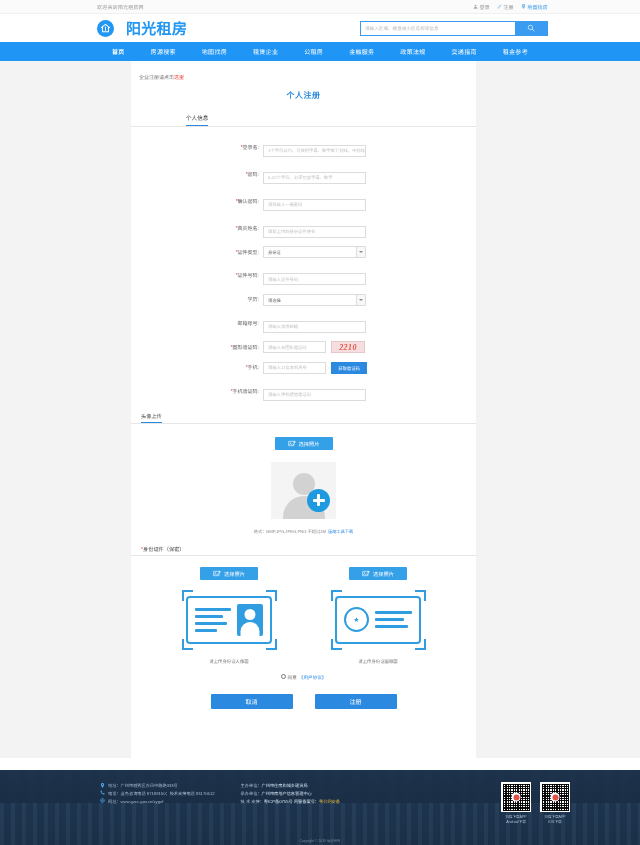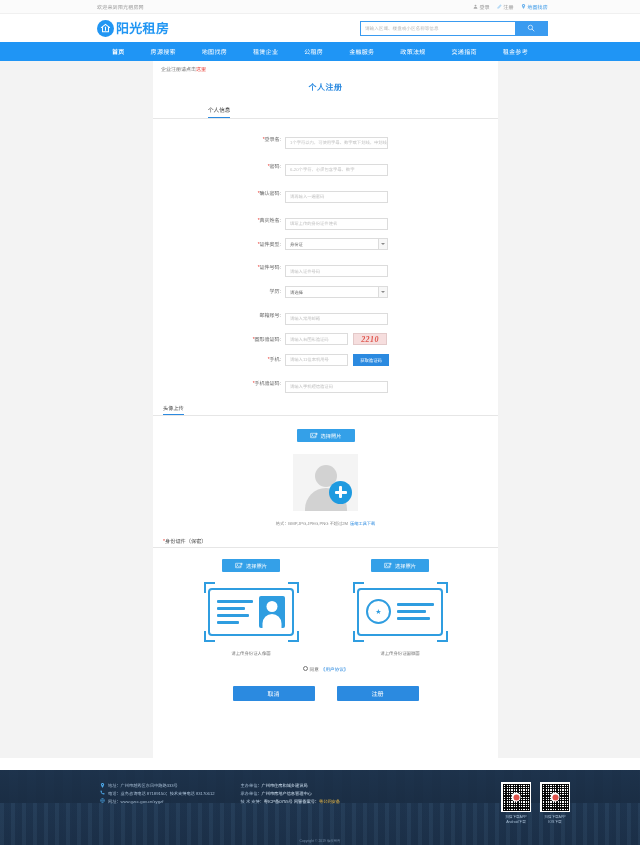--- a/index.html
+++ b/index.html
@@ -42,22 +42,22 @@
     padding: 0 92px 0 97px;
   }
   .brand { display: flex; align-items: center; gap: 2px; }
   .brand-mark {
     width: 17px; height: 17px; border-radius: 50%;
     background: #2196f3; position: relative;
     display: flex; align-items: center; justify-content: center;
   }
   .brand-mark svg { display:block; }
   .brand-name {
-    font-size: 13px; font-weight: bold; color: #2196f3;
-    letter-spacing: .3px; line-height: 1;
+    font-size: 15px; font-weight: bold; color: #2196f3;
+    letter-spacing: .3px; line-height: 1; margin-left: 10px;
   }
   .searchwrap {
     margin-left: auto;
     display: flex; align-items: stretch;
     width: 188px; height: 15px;
     border: 1px solid #3a9bf0;
     background: #fff;
   }
   .searchwrap input {
     flex: 1; border: none; outline: none;
@@ -83,25 +83,25 @@
 
   
   .content {
     background: #f3f3f3;
     height: 697px;
     padding-top: 0px;
     position: relative;
   }
   .card {
     position: absolute;
-    left: 153px; top: 0;
+    left: 131px; top: 0;
     width: 345px;
     min-height: 763px;
     background: #fff;
-    padding: 4px 0 0 0;
+    padding: 12px 0 0 0;
   }
   .ent-link {
     font-size: 5px; color: #7a7a7a; padding-left: 8px; margin-bottom: 9px;
   }
   .ent-link em { color: #e8352c; font-style: normal; }
 
   .card-title {
     text-align: center; color: #2b8ae0; font-size: 8px;
     font-weight: bold; letter-spacing: .5px; margin-bottom: 13px;
   }

